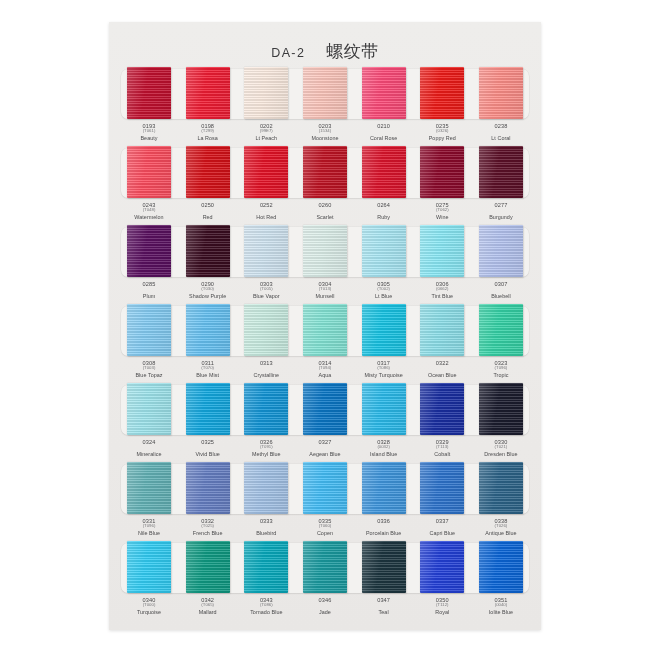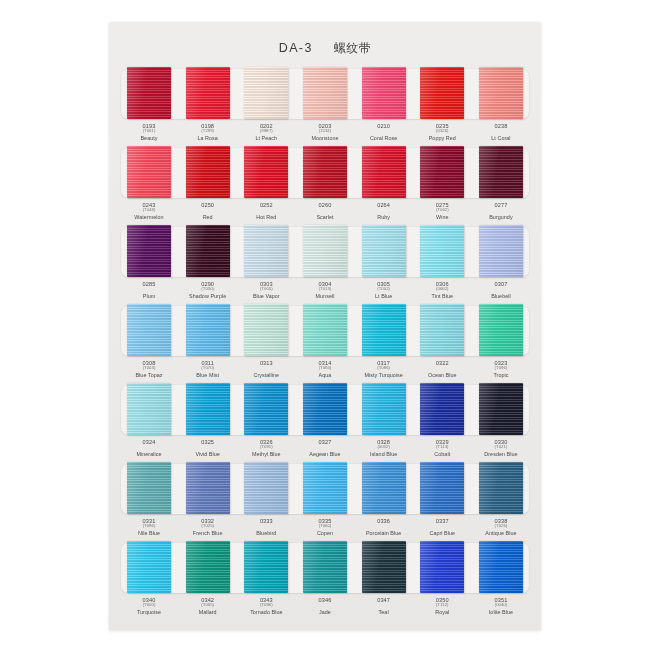--- a/index.html
+++ b/index.html
@@ -23,21 +23,21 @@
   #title{
     position:absolute;
     top:18px;left:0;right:0;
     text-align:center;
     font-size:12.5px;
     letter-spacing:.6px;
     color:#3b3b3d;
     font-family:"Liberation Sans", sans-serif;
   }
   #title .code{letter-spacing:1.4px;}
-  #title .cn{font-size:12px;margin-left:21px;letter-spacing:.5px;}
+  #title .cn{font-size:17px;margin-left:21px;letter-spacing:.5px;}
 
   #rows{
     position:absolute;
     top:44px;left:9px;right:9px;
   }
   .row{
     position:relative;
     height:79px;
     margin-bottom:0px;
   }
@@ -108,21 +108,21 @@
   .lab-sub{font-size:4.3px;color:#77777a;height:5px;}
   .lab-name{font-size:5.4px;margin-top:.5px;letter-spacing:.05px;}
 </style>
 </head>
 <body>
 
 <div id="card">
   <div id="card-inner">
 
     <div id="title">
-      <span class="code">DA-3</span><span class="cn">螺纹带</span>
+      <span class="code">DA-2</span><span class="cn">螺纹带</span>
     </div>
 
     <div id="rows">
         <div class="row">
           <div class="strip"></div>
           <div class="swatches">
             <div class="sw-cell">
               <div class="sw" style="background: rgb(194, 16, 47);"></div>
             </div>
             <div class="sw-cell">

